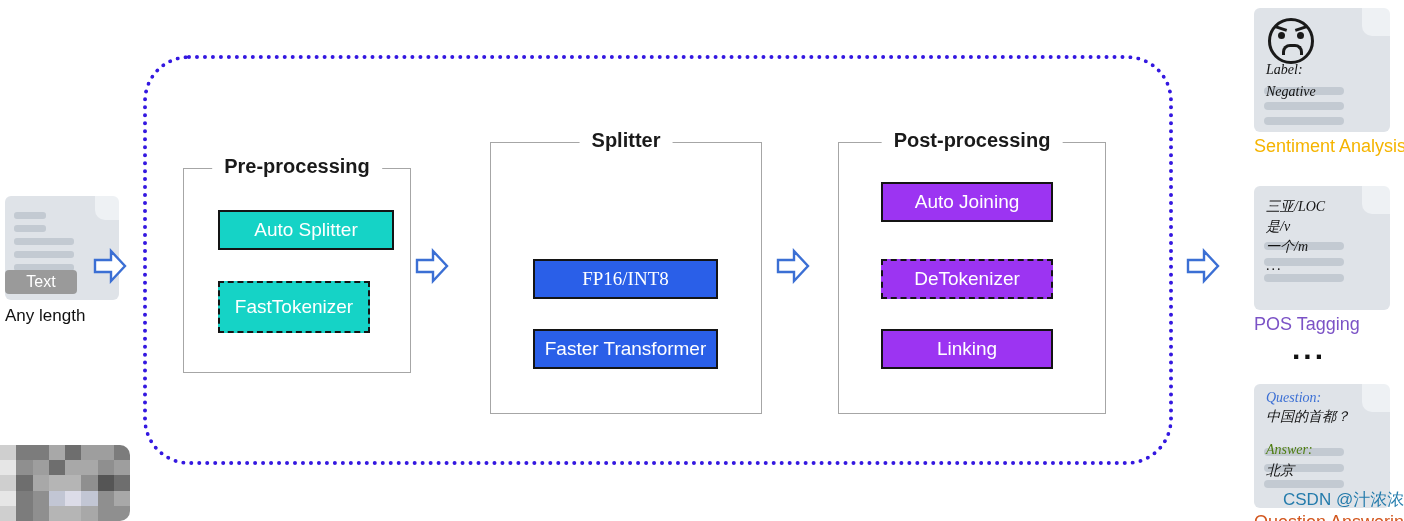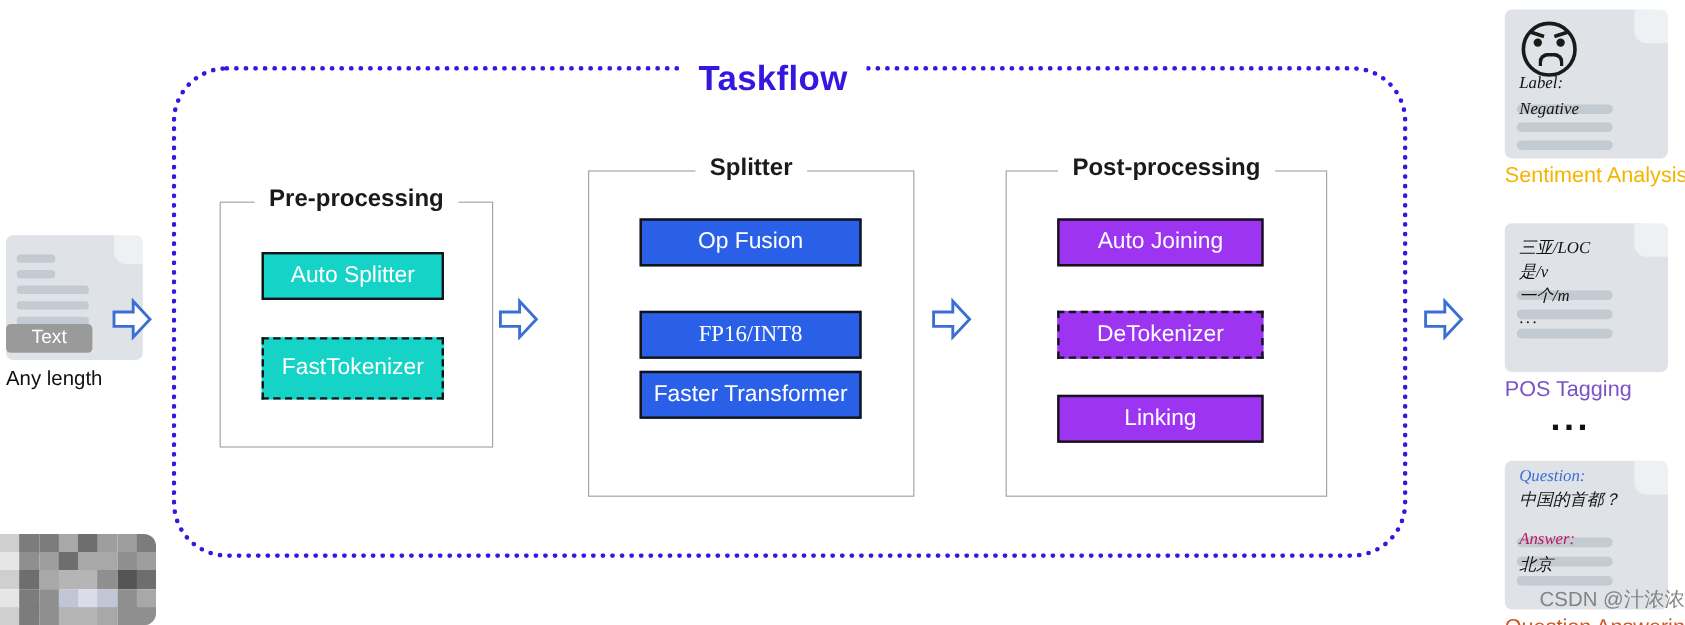--- a/index.html
+++ b/index.html
@@ -82,25 +82,25 @@
     position:absolute;box-sizing:border-box;
     color:#ffffff;font-size:19px;
     display:flex;align-items:center;justify-content:center;
     border:2px solid #141414;
   }
   .node.dashed{border-style:dashed;}
   .node.teal{background:#15d3c6;}
   .node.blue{background:#2a5fe8;}
   .node.purple{background:#9c34f2;}
 
-  #node-auto-splitter{left:218px;top:210px;width:152px;height:40px;}
+  #node-auto-splitter{left:218px;top:210px;width:176px;height:40px;}
   #node-fasttokenizer{left:218px;top:281px;width:152px;height:52px;}
   #node-op-fusion{left:533px;top:182px;width:185px;height:40px;}
   #node-fp16{left:533px;top:259px;width:185px;height:40px;font-family:Liberation Serif, serif;}
-  #node-faster-transformer{left:533px;top:309px;width:185px;height:40px;}
+  #node-faster-transformer{left:533px;top:329px;width:185px;height:40px;}
   #node-auto-joining{left:881px;top:182px;width:172px;height:40px;}
   #node-detokenizer{left:881px;top:259px;width:172px;height:40px;}
   #node-linking{left:881px;top:329px;width:172px;height:40px;}
 
   #arrow-1{left:415px;top:248px;}
   #arrow-2{left:776px;top:248px;}
   #arrow-3{left:1186px;top:248px;}
 
   
   .out{position:absolute;}
@@ -159,28 +159,28 @@
   }
 
   
   #out-qa{left:1254px;top:384px;}
   #out-qa .line:nth-of-type(1){top:48px;width:80px;}
   #out-qa .line:nth-of-type(2){top:64px;width:80px;}
   #out-qa .line:nth-of-type(3){top:80px;width:80px;}
   #out-qa .line:nth-of-type(4){top:96px;width:80px;}
   #qa-q-label{top:6px;color:#3b6fd4;}
   #qa-q-text{top:24px;}
-  #qa-a-label{top:58px;color:#be185d;}
+  #qa-a-label{top:58px;color:#4d7c0f;}
   #qa-a-text{top:78px;}
   #qa-label{color:#d2561e;}
 
   
   #watermark{
     position:absolute;left:1283px;top:488px;
-    font-size:17px;color:#737373;white-space:nowrap;
+    font-size:17px;color:#0369a1;white-space:nowrap;
     opacity:.85;pointer-events:none;
   }
 
   
   #mosaic{
     position:absolute;left:0px;top:445px;width:130px;height:76px;
     border-radius:0 10px 10px 0;overflow:hidden;
   }
   #mosaic i{position:absolute;display:block;}
 </style>
@@ -197,21 +197,20 @@
       <div class="line"></div>
       <div class="line"></div>
       <div class="line"></div>
       <div class="line"></div>
       <div class="text-chip">Text</div>
     </div>
     <div id="input-caption">Any length</div>
   </div>
 
   <div id="taskflow-box"></div>
-  <div id="taskflow-title">Taskflow</div>
 
   <div class="arrow" id="arrow-0" style="left:93px;top:248px;">
     <svg width="34" height="36" viewBox="0 0 34 36">
       <polygon points="2,12 18,12 18,3 32,18 18,33 18,24 2,24" fill="#ffffff" stroke="#3b6fd4" stroke-width="2.4" stroke-linejoin="miter"></polygon>
     </svg>
   </div>
 
   <div class="group" id="group-pre">
     <span class="group-title">Pre-processing</span>
   </div>
@@ -220,21 +219,20 @@
 
   <div class="arrow" id="arrow-1">
     <svg width="34" height="36" viewBox="0 0 34 36">
       <polygon points="2,12 18,12 18,3 32,18 18,33 18,24 2,24" fill="#ffffff" stroke="#3b6fd4" stroke-width="2.4" stroke-linejoin="miter"></polygon>
     </svg>
   </div>
 
   <div class="group" id="group-inf">
     <span class="group-title">Splitter</span>
   </div>
-  <div class="node blue" id="node-op-fusion">Op Fusion</div>
   <div class="node blue" id="node-fp16">FP16/INT8</div>
   <div class="node blue" id="node-faster-transformer">Faster Transformer</div>
 
   <div class="arrow" id="arrow-2">
     <svg width="34" height="36" viewBox="0 0 34 36">
       <polygon points="2,12 18,12 18,3 32,18 18,33 18,24 2,24" fill="#ffffff" stroke="#3b6fd4" stroke-width="2.4" stroke-linejoin="miter"></polygon>
     </svg>
   </div>
 
   <div class="group" id="group-post">

